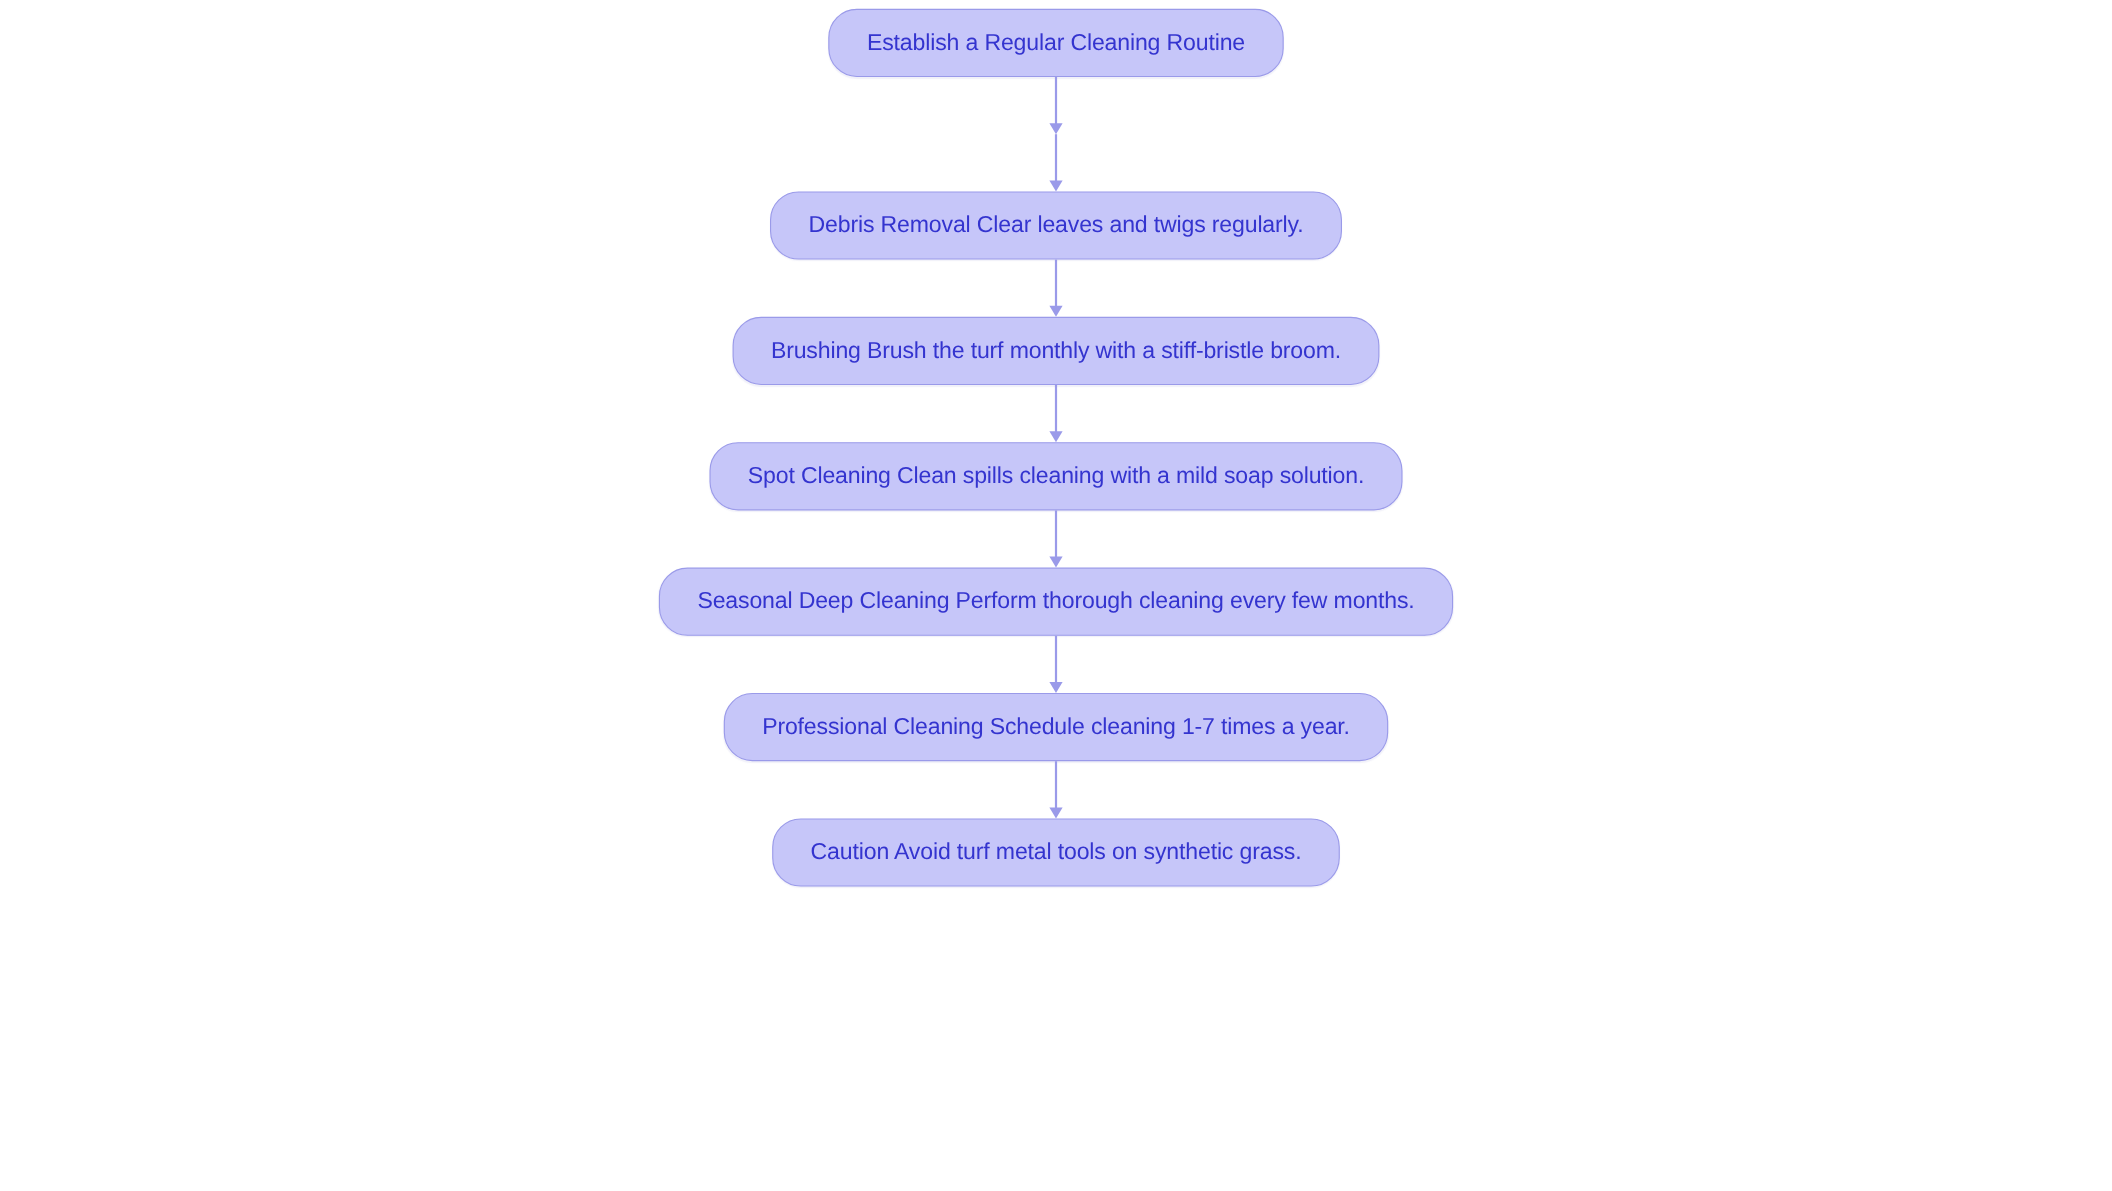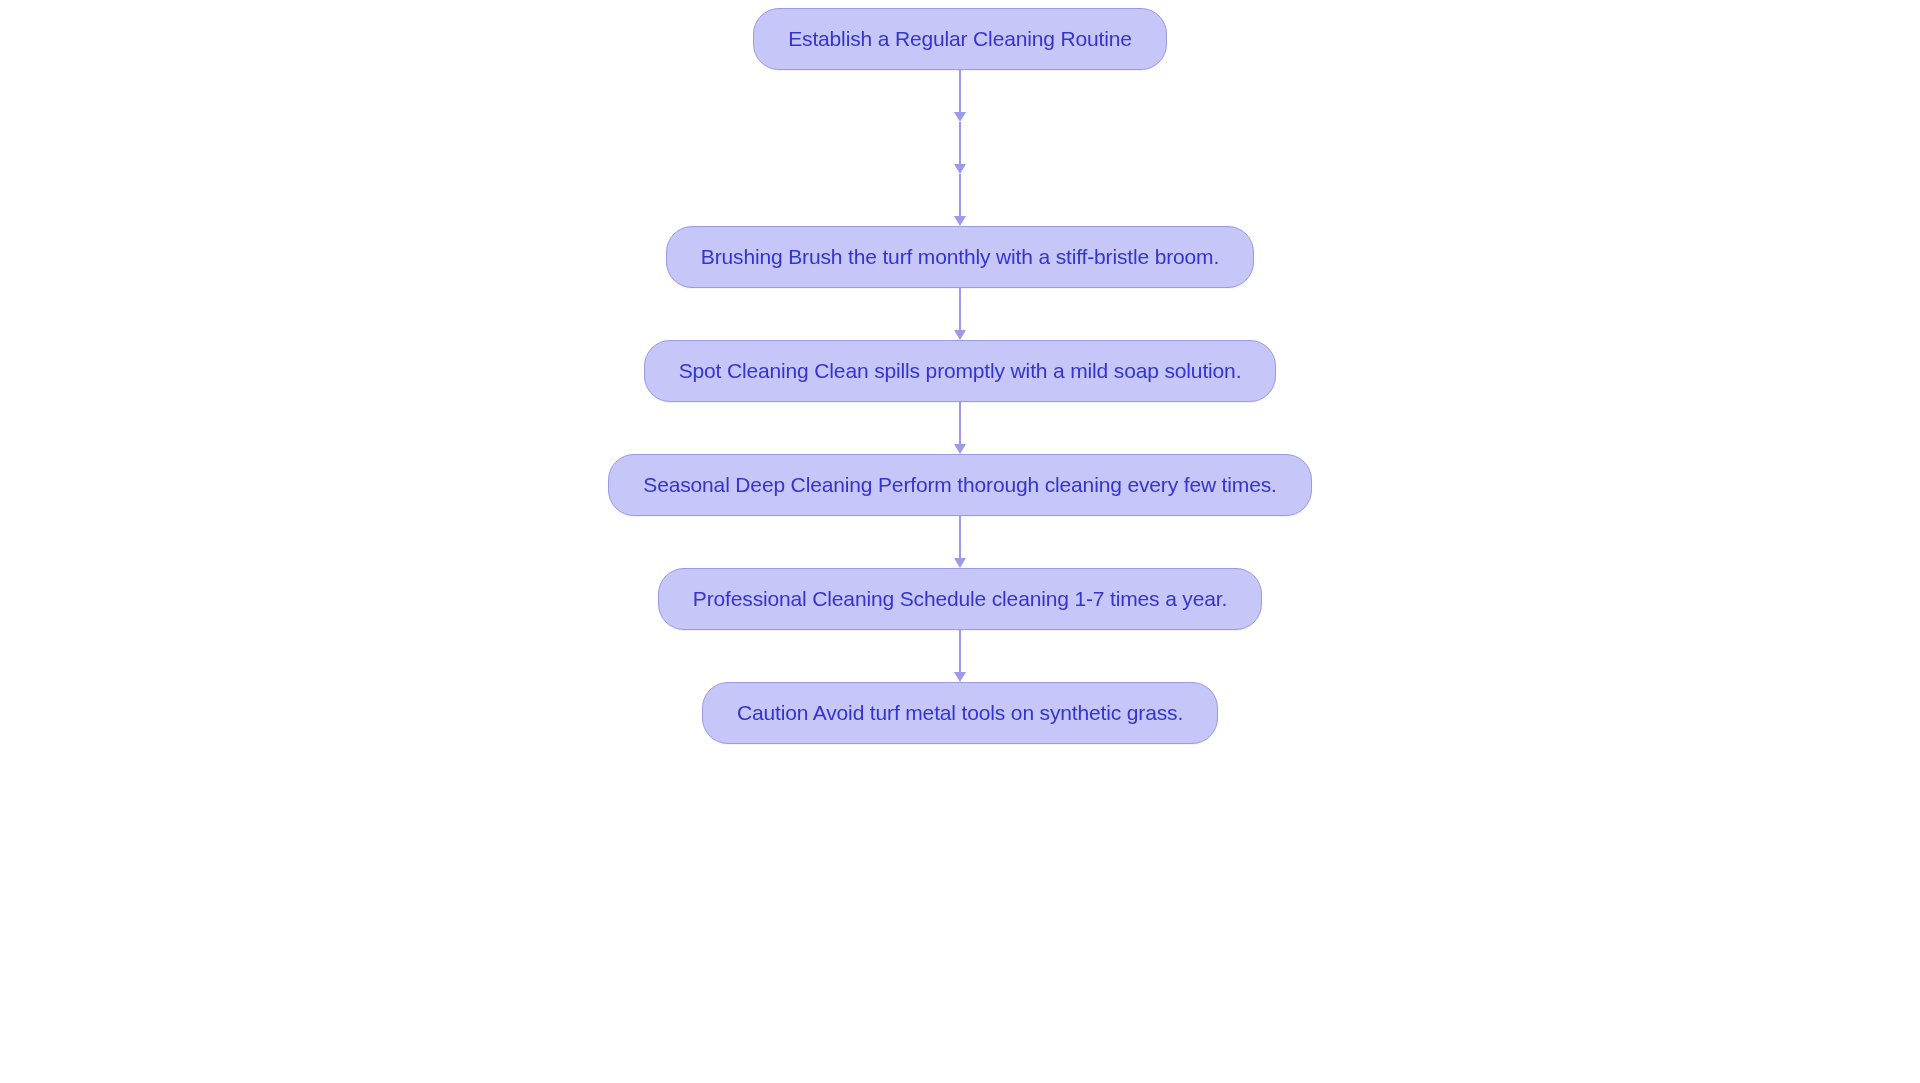--- a/index.html
+++ b/index.html
@@ -91,41 +91,42 @@
       <span class="stem"></span>
       <span class="head"></span>
     </div>
 
 
     <div class="connector" style="height:52px;">
       <span class="stem"></span>
       <span class="head"></span>
     </div>
 
+    <div class="node">Debris Removal Clear leaves and twigs regularly.</div>
 
     <div class="connector" style="height:52px;">
       <span class="stem"></span>
       <span class="head"></span>
     </div>
 
     <div class="node">Brushing Brush the turf monthly with a stiff-bristle broom.</div>
 
     <div class="connector" style="height:52px;">
       <span class="stem"></span>
       <span class="head"></span>
     </div>
 
-    <div class="node">Spot Cleaning Clean spills promptly with a mild soap solution.</div>
+    <div class="node">Spot Cleaning Clean spills cleaning with a mild soap solution.</div>
 
     <div class="connector" style="height:52px;">
       <span class="stem"></span>
       <span class="head"></span>
     </div>
 
-    <div class="node">Seasonal Deep Cleaning Perform thorough cleaning every few times.</div>
+    <div class="node">Seasonal Deep Cleaning Perform thorough cleaning every few months.</div>
 
     <div class="connector" style="height:52px;">
       <span class="stem"></span>
       <span class="head"></span>
     </div>
 
     <div class="node">Professional Cleaning Schedule cleaning 1-7 times a year.</div>
 
     <div class="connector" style="height:52px;">
       <span class="stem"></span>

